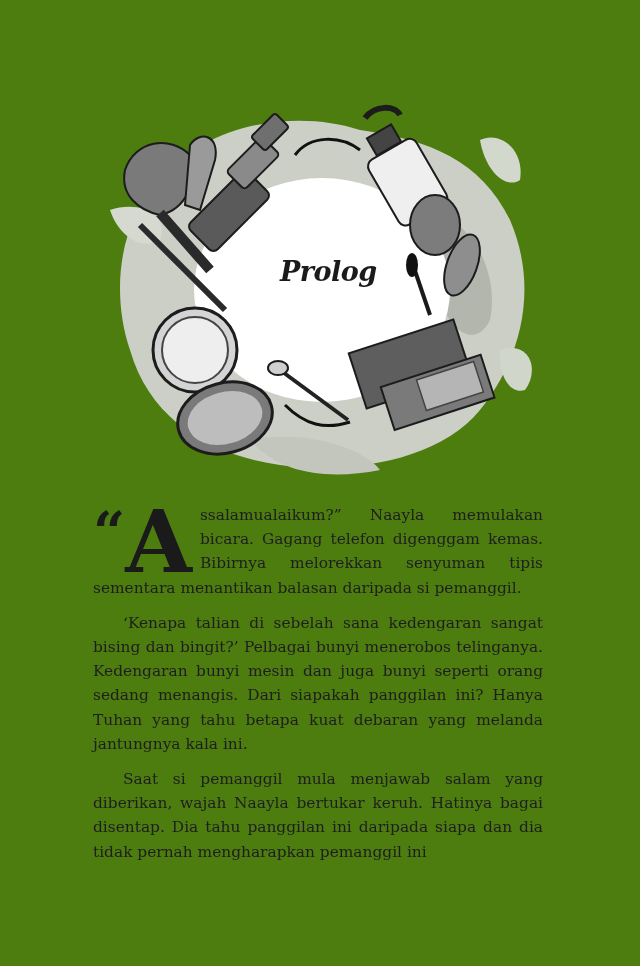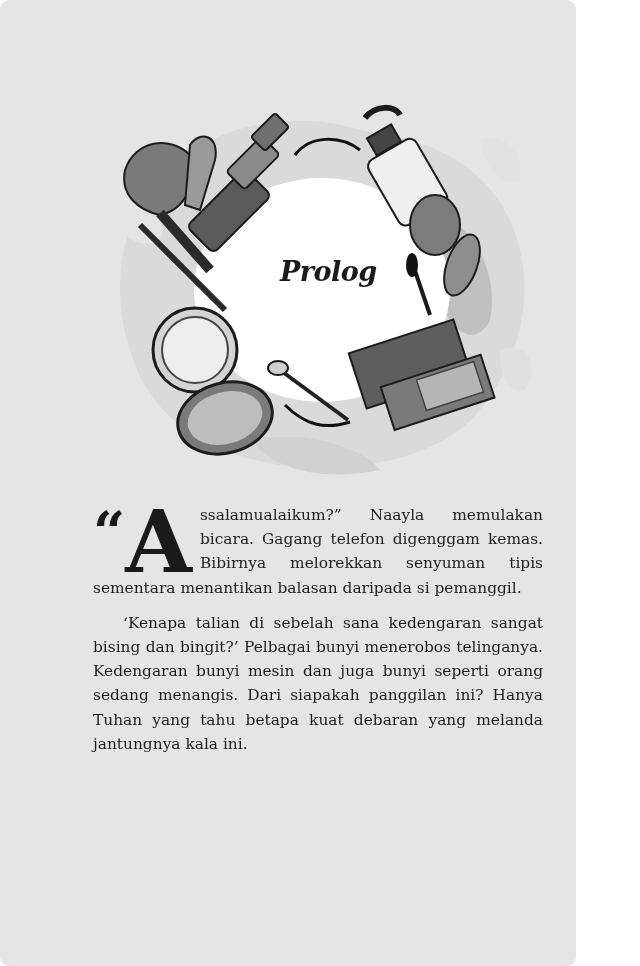--- a/index.html
+++ b/index.html
@@ -1,17 +1,17 @@
 <!DOCTYPE html>
 <html><head>
   <meta charset="utf-8">
   <style>
     html, body { margin: 0; padding: 0; background: #ffffff; }
     body { width: 640px; height: 966px; position: relative; overflow: hidden; }
-    .page { position: absolute; left: 0; top: 0; width: 576px; height: 966px; background: #e5e5e5; border-radius: 9px; }
+    .page { position: absolute; left: 0; top: 0; width: 640px; height: 966px; background: #4d7c0f; }
     .illustration { position: absolute; left: 100px; top: 100px; width: 440px; height: 380px; }
     .title {
       position: absolute; left: 280px; top: 252px; width: 90px; height: 40px;
       font-family: "DejaVu Serif", serif; font-style: italic; font-weight: bold;
       font-size: 27px; color: #1b1b1b; letter-spacing: -0.5px; line-height: 40px;
     }
     .body-text {
       position: absolute; left: 93px; top: 503px; width: 450px;
       font-family: "DejaVu Serif", serif; font-size: 15.4px; line-height: 24.2px;
       color: #1e1e1e; text-align: justify;
@@ -93,15 +93,16 @@
     </g>
   </svg>
 
   <div class="title">Prolog</div>
 
   <div class="body-text">
     <p class="para first-wrap">
       <span class="dropcap-quote">“</span><span class="dropcap">A</span><span>ssalamualaikum?” Naayla memulakan bicara. Gagang telefon digenggam kemas. Bibirnya melorekkan senyuman tipis sementara menantikan balasan daripada si pemanggil.</span>
     </p>
     <p class="para indent">‘Kenapa talian di sebelah sana kedengaran sangat bising dan bingit?’ Pelbagai bunyi menerobos telinganya. Kedengaran bunyi mesin dan juga bunyi seperti orang sedang menangis. Dari siapakah panggilan ini? Hanya Tuhan yang tahu betapa kuat debaran yang melanda jantungnya kala ini.</p>
+    <p class="para indent">Saat si pemanggil mula menjawab salam yang diberikan, wajah Naayla bertukar keruh. Hatinya bagai disentap. Dia tahu panggilan ini daripada siapa dan dia tidak pernah mengharapkan pemanggil ini</p>
   </div>
 
 </div>
 
 </body></html>

